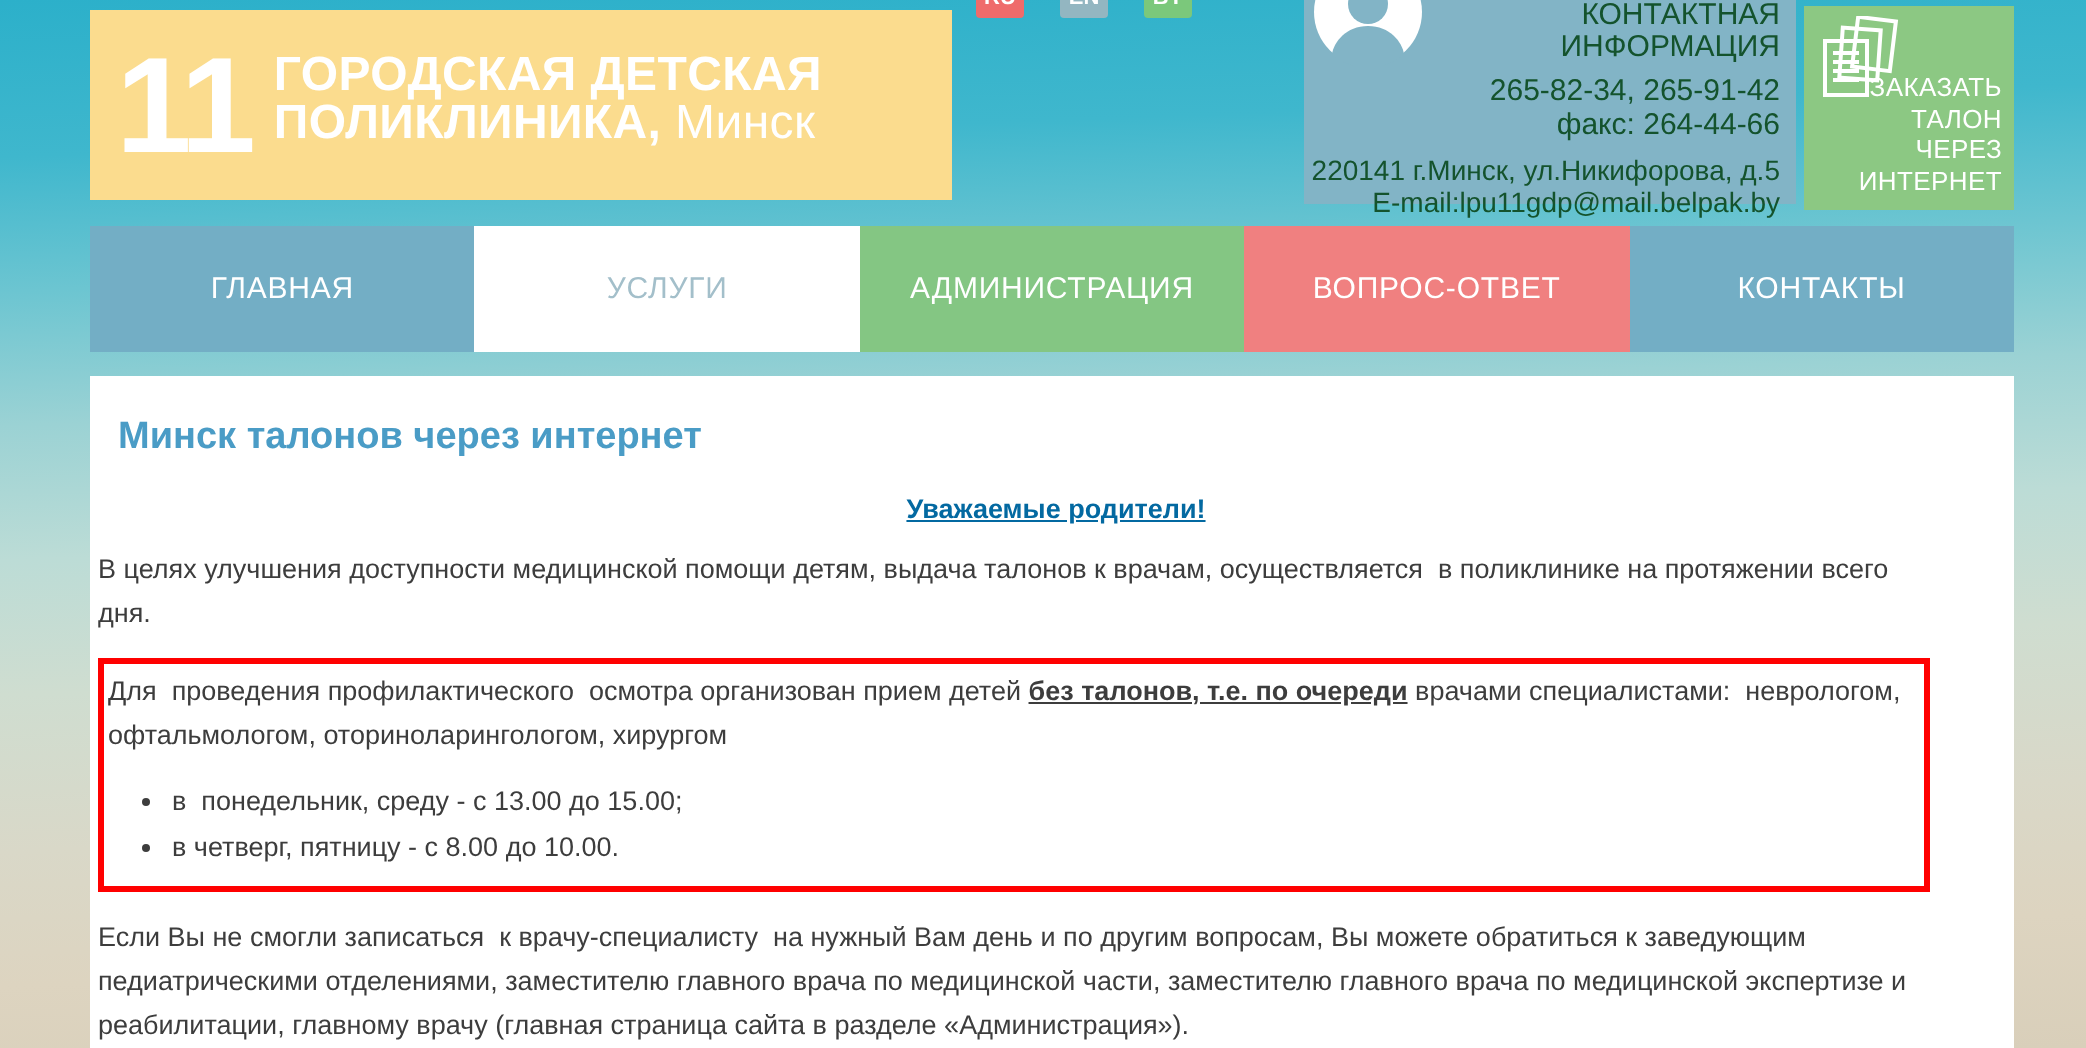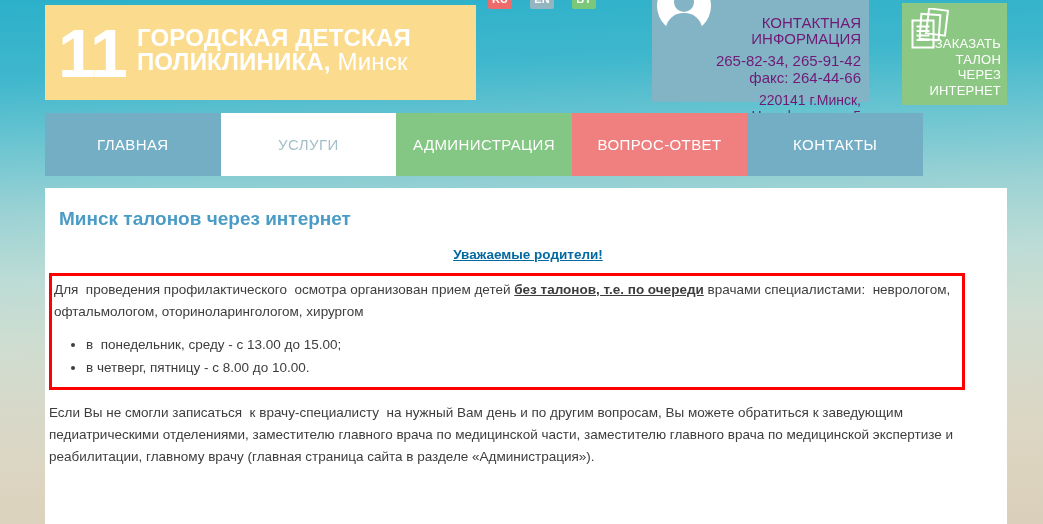--- a/index.html
+++ b/index.html
@@ -24,42 +24,42 @@
   .logo-city{ font-weight:400; }
 
   .lang-bar{ position:absolute; left:443px; top:-12px; display:flex; gap:18px; }
   .lang-btn{
     width:24px; height:21px; color:#fff; font-size:11px; font-weight:700;
     display:flex; align-items:center; justify-content:center; border-radius:2px; cursor:pointer;
   }
   .lang-ru{ background:#ef6b6b; } .lang-en{ background:#93b6c1; } .lang-by{ background:#7bc87b; }
 
   .contact-block{
-    position:absolute; left:607px; top:0; width:217px; height:102px;
-    background:#82b4c6; color:#701a75; text-align:right; padding:15px 8px 0 0;
+    position:absolute; left:607px; top:0; width:246px; height:102px;
+    background:#82b4c6; color:#14532d; text-align:right; padding:0 8px 0 0;
   }
   .avatar{ position:absolute; left:5px; top:-21px; width:54px; height:54px; }
   .contact-title{ font-size:15px; line-height:16px; }
   .contact-phones{ font-size:15px; line-height:17px; margin-top:5px; }
   .contact-fax{ font-size:15px; line-height:17px; }
   .contact-addr{ font-size:14px; line-height:16px; margin-top:6px; }
   .contact-email{ font-size:14px; line-height:16px; cursor:pointer; }
 
   .order-block{
     position:absolute; left:857px; top:3px; width:105px; height:102px;
     background:#8cc883; cursor:pointer;
   }
   .papers-icon{ position:absolute; left:7px; top:5px; }
   .order-label{
     position:absolute; right:6px; top:33px; text-align:right;
     color:#fff; font-size:13px; line-height:15.5px; letter-spacing:0.2px;
   }
 
   
-  .nav{ position:absolute; left:0; top:113px; width:878px; height:63px; display:flex; }
+  .nav{ position:absolute; left:0; top:113px; width:962px; height:63px; display:flex; }
   .nav-item{
     width:192.4px; height:63px; line-height:63px; text-align:center;
     font-size:15px; color:#fff; letter-spacing:0.4px; cursor:pointer;
   }
   .nav-blue{ background:#73aec5; }
   .nav-active{ background:#ffffff; color:#a3bfca; }
   .nav-green{ background:#84c683; }
   .nav-red{ background:#f08080; }
 
   
@@ -138,20 +138,21 @@
     <div class="nav-item nav-blue">ГЛАВНАЯ</div>
     <div class="nav-item nav-active">УСЛУГИ</div>
     <div class="nav-item nav-green">АДМИНИСТРАЦИЯ</div>
     <div class="nav-item nav-red">ВОПРОС-ОТВЕТ</div>
     <div class="nav-item nav-blue">КОНТАКТЫ</div>
   </div>
 
   <div class="content">
     <div class="page-title">Минск талонов через интернет</div>
     <div class="greeting">Уважаемые родители!</div>
+    <div class="para">В целях улучшения доступности медицинской помощи детям, выдача талонов к врачам, осуществляется  в поликлинике на протяжении всего дня.</div>
 
     <div class="highlight-box">
       <div class="hl-text"><span>Для  проведения профилактического  осмотра организован прием детей </span><span class="hl-bold">без талонов, т.е. по очереди</span><span> врачами специалистами:  неврологом, офтальмологом, оториноларингологом, хирургом</span></div>
       <ul class="schedule-list">
         <li>в  понедельник, среду - с 13.00 до 15.00;</li>
         <li>в четверг, пятницу - с 8.00 до 10.00.</li>
       </ul>
     </div>
 
     <div class="para">Если Вы не смогли записаться  к врачу-специалисту  на нужный Вам день и по другим вопросам, Вы можете обратиться к заведующим  педиатрическими отделениями, заместителю главного врача по медицинской части, заместителю главного врача по медицинской экспертизе и реабилитации, главному врачу (главная страница сайта в разделе «Администрация»).</div>

